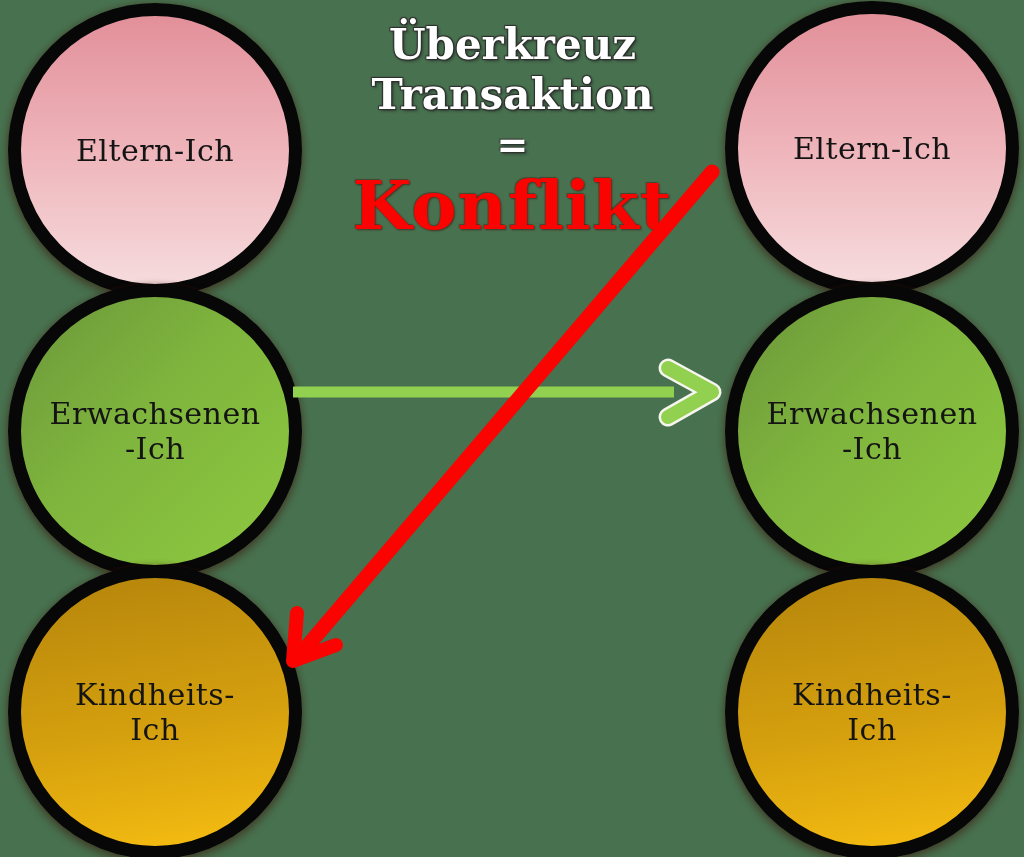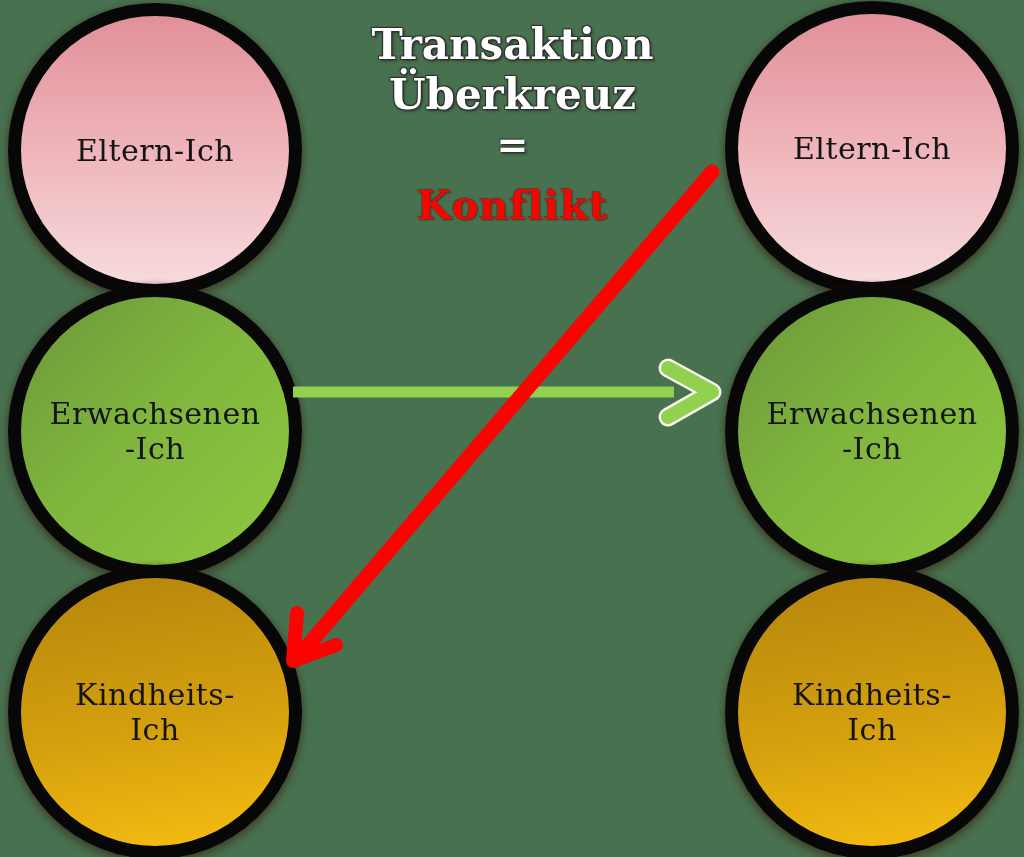--- a/index.html
+++ b/index.html
@@ -62,21 +62,21 @@
     line-height:46px;
     margin-top:2px;
     text-shadow:
       -1px -1px 1px rgba(45,45,45,.9),
        1px  1px 1px rgba(45,45,45,.9),
        2px  2px 3px rgba(30,30,30,.55);
   }
   .conflict-line{
     color:#f90400;
     font-weight:bold;
-    font-size:40px;
+    font-size:68px;
     line-height:66px;
     margin-top:4px;
     letter-spacing:1px;
     text-shadow:1px 1px 2px rgba(60,0,0,.55), -1px -1px 1px rgba(60,0,0,.35);
   }
   .arrow-layer{
     position:absolute;left:0;top:0;
     pointer-events:none;
   }
 </style>
@@ -103,22 +103,22 @@
   <div class="circle fill-green" id="c-right-2">
     <span class="label">Erwachsenen
 -Ich</span>
   </div>
   <div class="circle fill-gold" id="c-right-3">
     <span class="label">Kindheits-
 Ich</span>
   </div>
 
   <div class="title-block">
+    <div class="title-line">Überkreuz</div>
     <div class="title-line">Transaktion</div>
-    <div class="title-line">Überkreuz</div>
     <div class="equals-line">=</div>
     <div class="conflict-line">Konflikt</div>
   </div>
 
   <svg class="arrow-layer" width="1024" height="857" viewBox="0 0 1024 857">
 
     <g>
       <polyline points="668,368 712,392 668,417" fill="none" stroke="#f6f6ee" stroke-width="19" stroke-linecap="round" stroke-linejoin="round"></polyline>
       <line x1="293" y1="392" x2="674" y2="392" stroke-width="11" stroke-linecap="butt" stroke="#92D050"></line>
       <polyline points="668,368 712,392 668,417" fill="none" stroke-width="14" stroke-linecap="round" stroke-linejoin="round" stroke="#92D050"></polyline>

